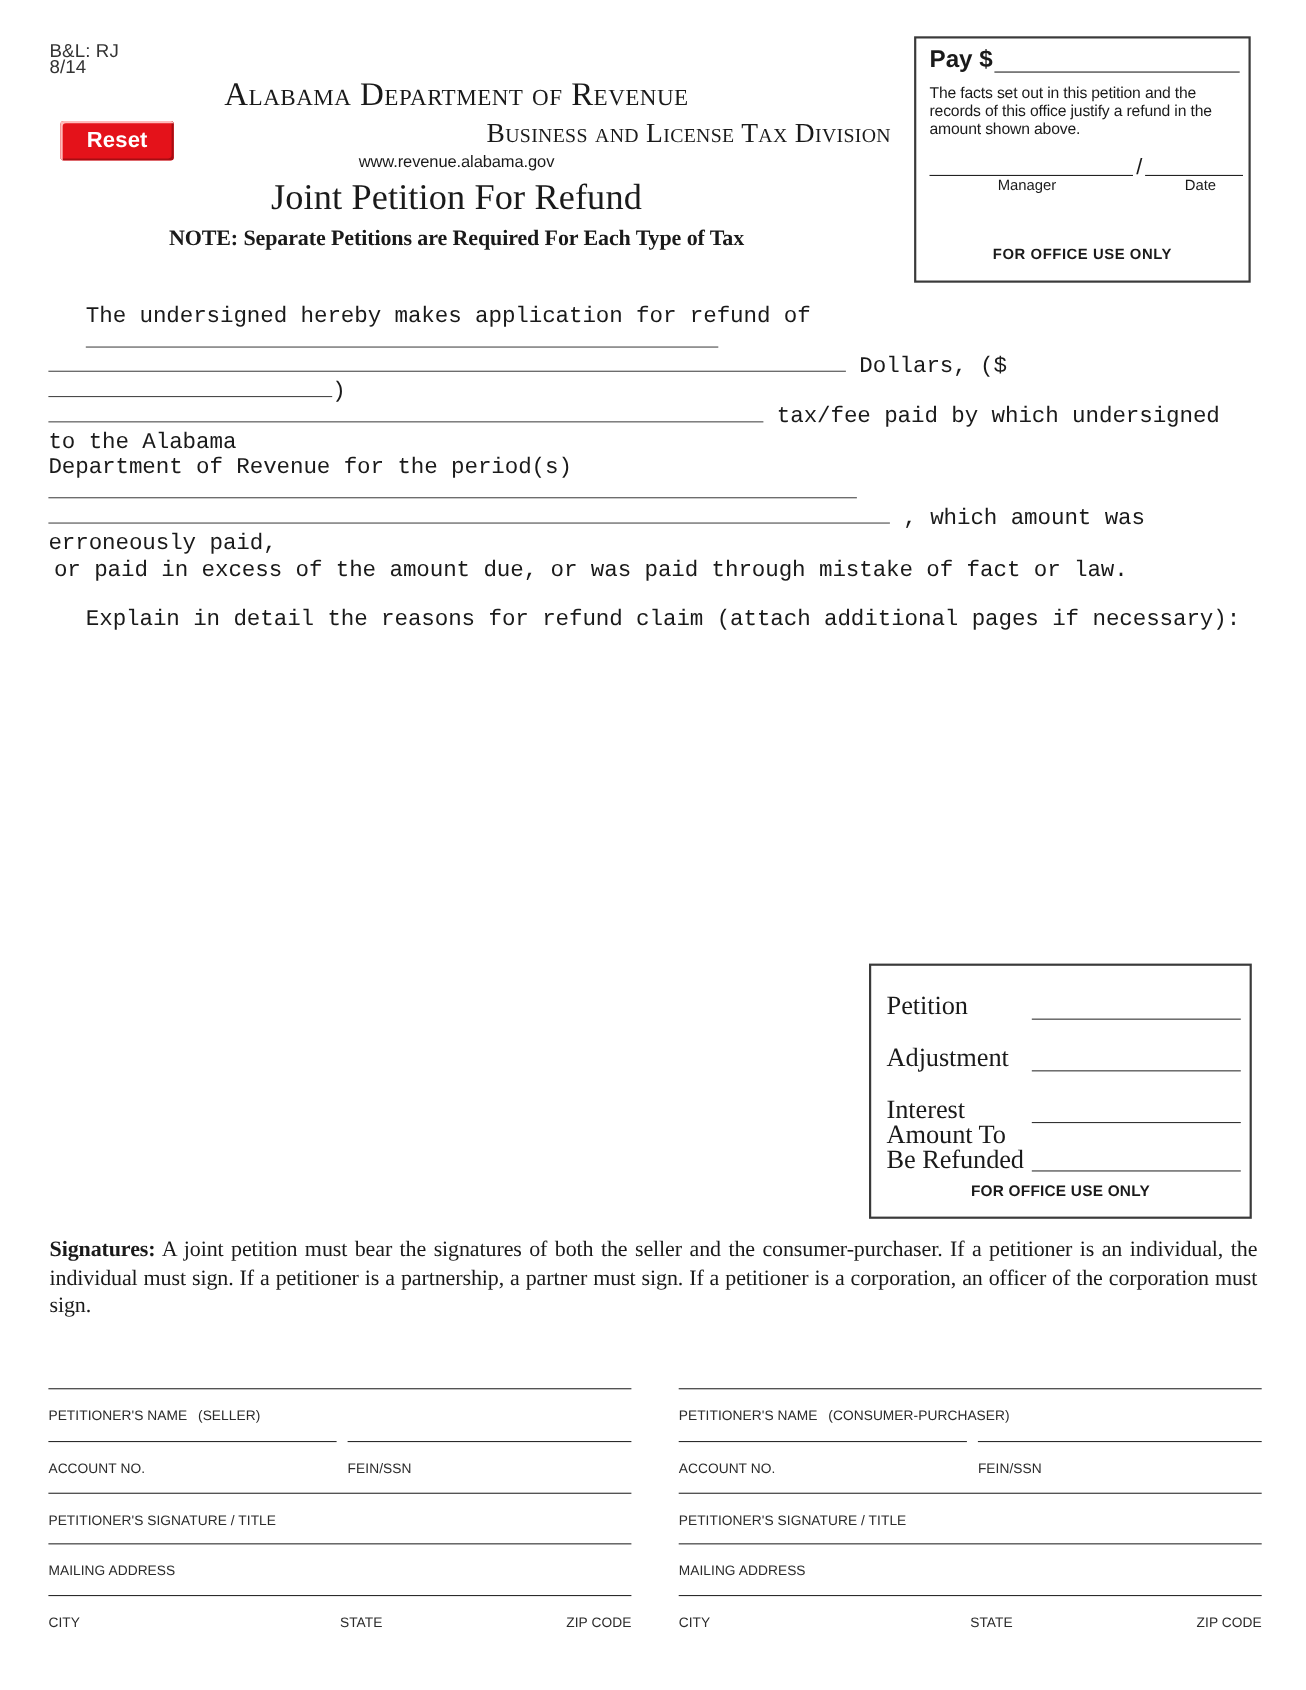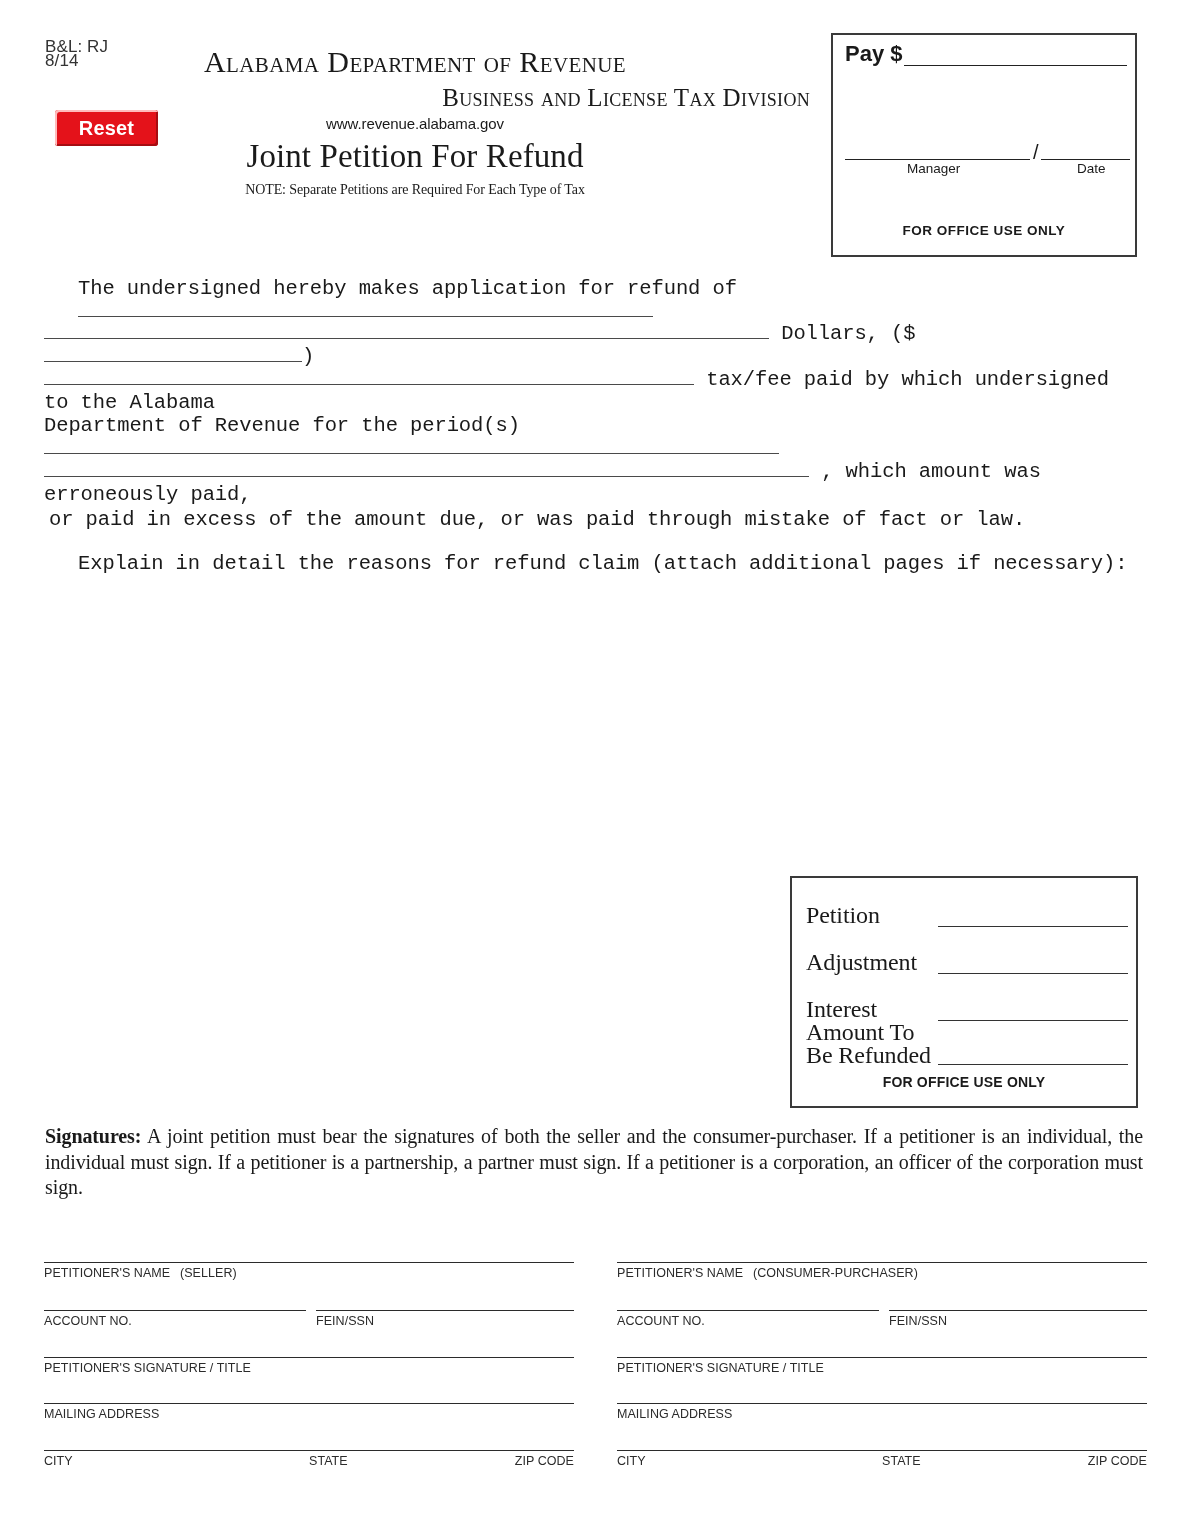--- a/index.html
+++ b/index.html
@@ -52,21 +52,21 @@
     font-size: 20px;
     letter-spacing: 0.2px;
     cursor: pointer;
     padding: 0;
     display: flex;
     align-items: center;
     justify-content: center;
   }
 
   
-  .hdr { text-align: center; width: 790px; left: 20px; }
+  .hdr { text-align: center; width: 790px; left: 20px; margin-top: 24px; }
   #agency-name {
     top: 45px;
     font-size: 30px;
     font-variant: small-caps;
     letter-spacing: 0.4px;
     font-family: "Liberation Serif", serif;
   }
   #division-name {
     top: 84px;
     font-size: 25px;
@@ -80,22 +80,22 @@
     font-size: 15px;
     letter-spacing: -0.1px;
   }
   #form-title {
     top: 138px;
     font-size: 33px;
     letter-spacing: 0.1px;
   }
   #form-note {
     top: 182px;
-    font-size: 14px;
-    font-weight: normal;
+    font-size: 20px;
+    font-weight: bold;
     letter-spacing: -0.1px;
   }
 
   
   #office-box-top {
     left: 831px;
     top: 33px;
     width: 306px;
     height: 224px;
     border: 2px solid #3a3a3a;
@@ -240,21 +240,21 @@
   .fieldrow { position: absolute; left: 0; width: 530px; }
   .frline { border-top: 1.5px solid #2b2b2b; width: 100%; }
   .frlabel {
     font-size: 12.5px;
     color: #2b2b2b;
     letter-spacing: 0.05px;
     padding-top: 3px;
     position: relative;
     height: 16px;
   }
-  .frlabel span { position: absolute; top: 3px; white-space: nowrap; }
+  .frlabel span { position: absolute; top: 17px; white-space: nowrap; }
   .split-left { position: absolute; left: 0; width: 262px; }
   .split-right { position: absolute; left: 272px; width: 258px; }
 
   .r0 { top: 0px; }
   .r1 { top: 48px; }
   .r2 { top: 95px; }
   .r3 { top: 141px; }
   .r4 { top: 188px; }
 
   .lbl-a { left: 0px; }
@@ -278,20 +278,21 @@
   <div class="abs hdr" id="division-name">Business and License Tax Division</div>
   <div class="abs hdr" id="website">www.revenue.alabama.gov</div>
   <div class="abs hdr" id="form-title">Joint Petition For Refund</div>
   <div class="abs hdr" id="form-note">NOTE:  Separate Petitions are Required For Each Type of Tax</div>
 
   <div class="abs" id="office-box-top">
     <div id="pay-row">
       <span id="pay-label">Pay $</span>
       <span id="pay-line"></span>
     </div>
+    <div id="office-statement">The facts set out in this petition and the records of this office justify a refund in the amount shown above.</div>
     <div id="sig-row">
       <span id="manager-line"></span>
       <span id="slash">/</span>
       <span id="date-line"></span>
     </div>
     <div id="sig-labels">
       <span id="manager-label">Manager</span>
       <span id="date-label">Date</span>
     </div>
     <div id="office-only-top">FOR  OFFICE  USE  ONLY</div>

